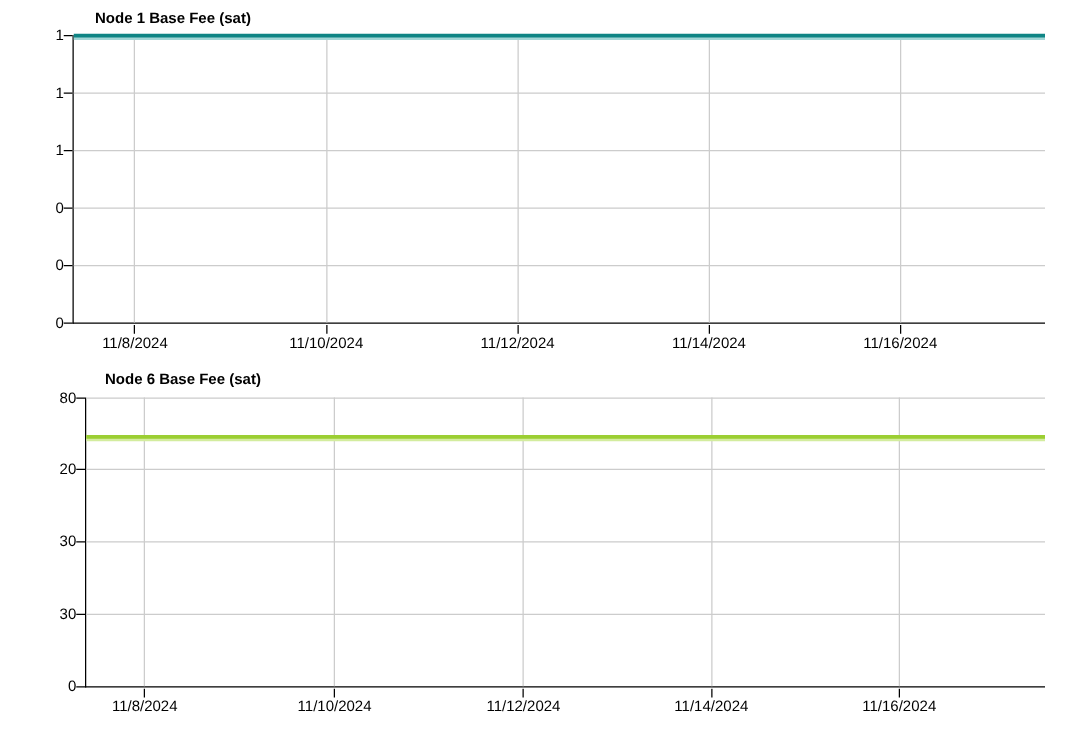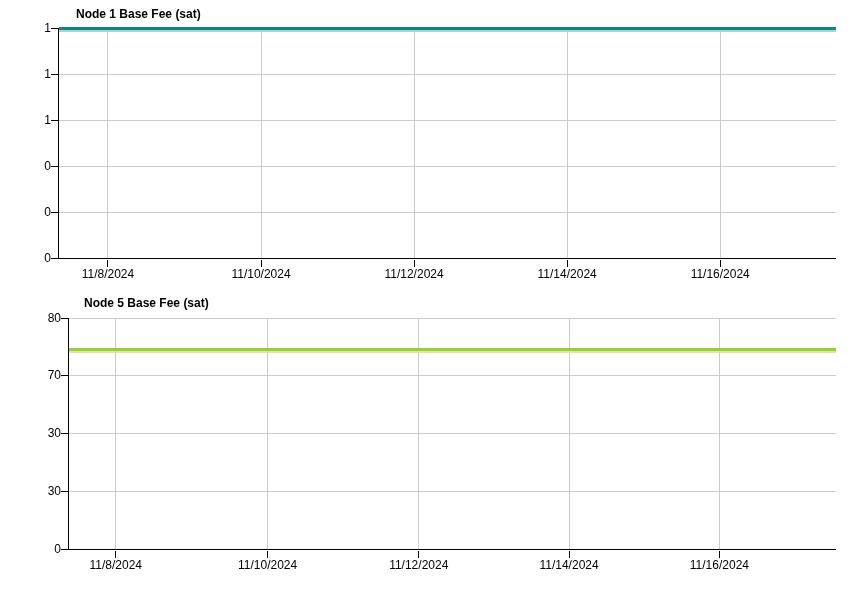--- a/index.html
+++ b/index.html
@@ -60,28 +60,28 @@
         <div class="xtick" style="left: 507.658px;"></div>
         <div class="xlabel" style="left: 448.158px;">11/14/2024</div>
         <div class="vgrid" style="left: 660.727px;"></div>
         <div class="xtick" style="left: 660.727px;"></div>
         <div class="xlabel" style="left: 601.227px;">11/16/2024</div>
         <div class="series" style="top: -1.5px; background: rgb(15, 133, 133); box-shadow: rgb(163, 214, 214) 0px 2px 0px;"></div>
       </div>
   </section>
 
   <section>
-    <h2 class="chart-title t2">Node 5 Base Fee (sat)</h2>
+    <h2 class="chart-title t2">Node 6 Base Fee (sat)</h2>
     <div class="plot p2">
         <div class="hgrid" style="top: -0.5px;"></div>
         <div class="ytick" style="top: -0.5px;"></div>
         <div class="ylabel" style="top: -7.5px; text-align: right;">80</div>
         <div class="hgrid" style="top: 57.25px;"></div>
         <div class="ytick" style="top: 57.25px;"></div>
-        <div class="ylabel" style="top: 50.25px;">70</div>
+        <div class="ylabel" style="top: 50.25px;">20</div>
         <div class="hgrid" style="top: 115px;"></div>
         <div class="ytick" style="top: 115px;"></div>
         <div class="ylabel" style="top: 108px;">30</div>
         <div class="hgrid" style="top: 172.75px;"></div>
         <div class="ytick" style="top: 172.75px;"></div>
         <div class="ylabel" style="top: 165.75px;">30</div>
         <div class="ytick" style="top: 230.5px;"></div>
         <div class="ylabel" style="top: 223.5px;">0</div>
         <div class="vgrid" style="left: 46.287px;"></div>
         <div class="xtick" style="left: 46.287px;"></div>

